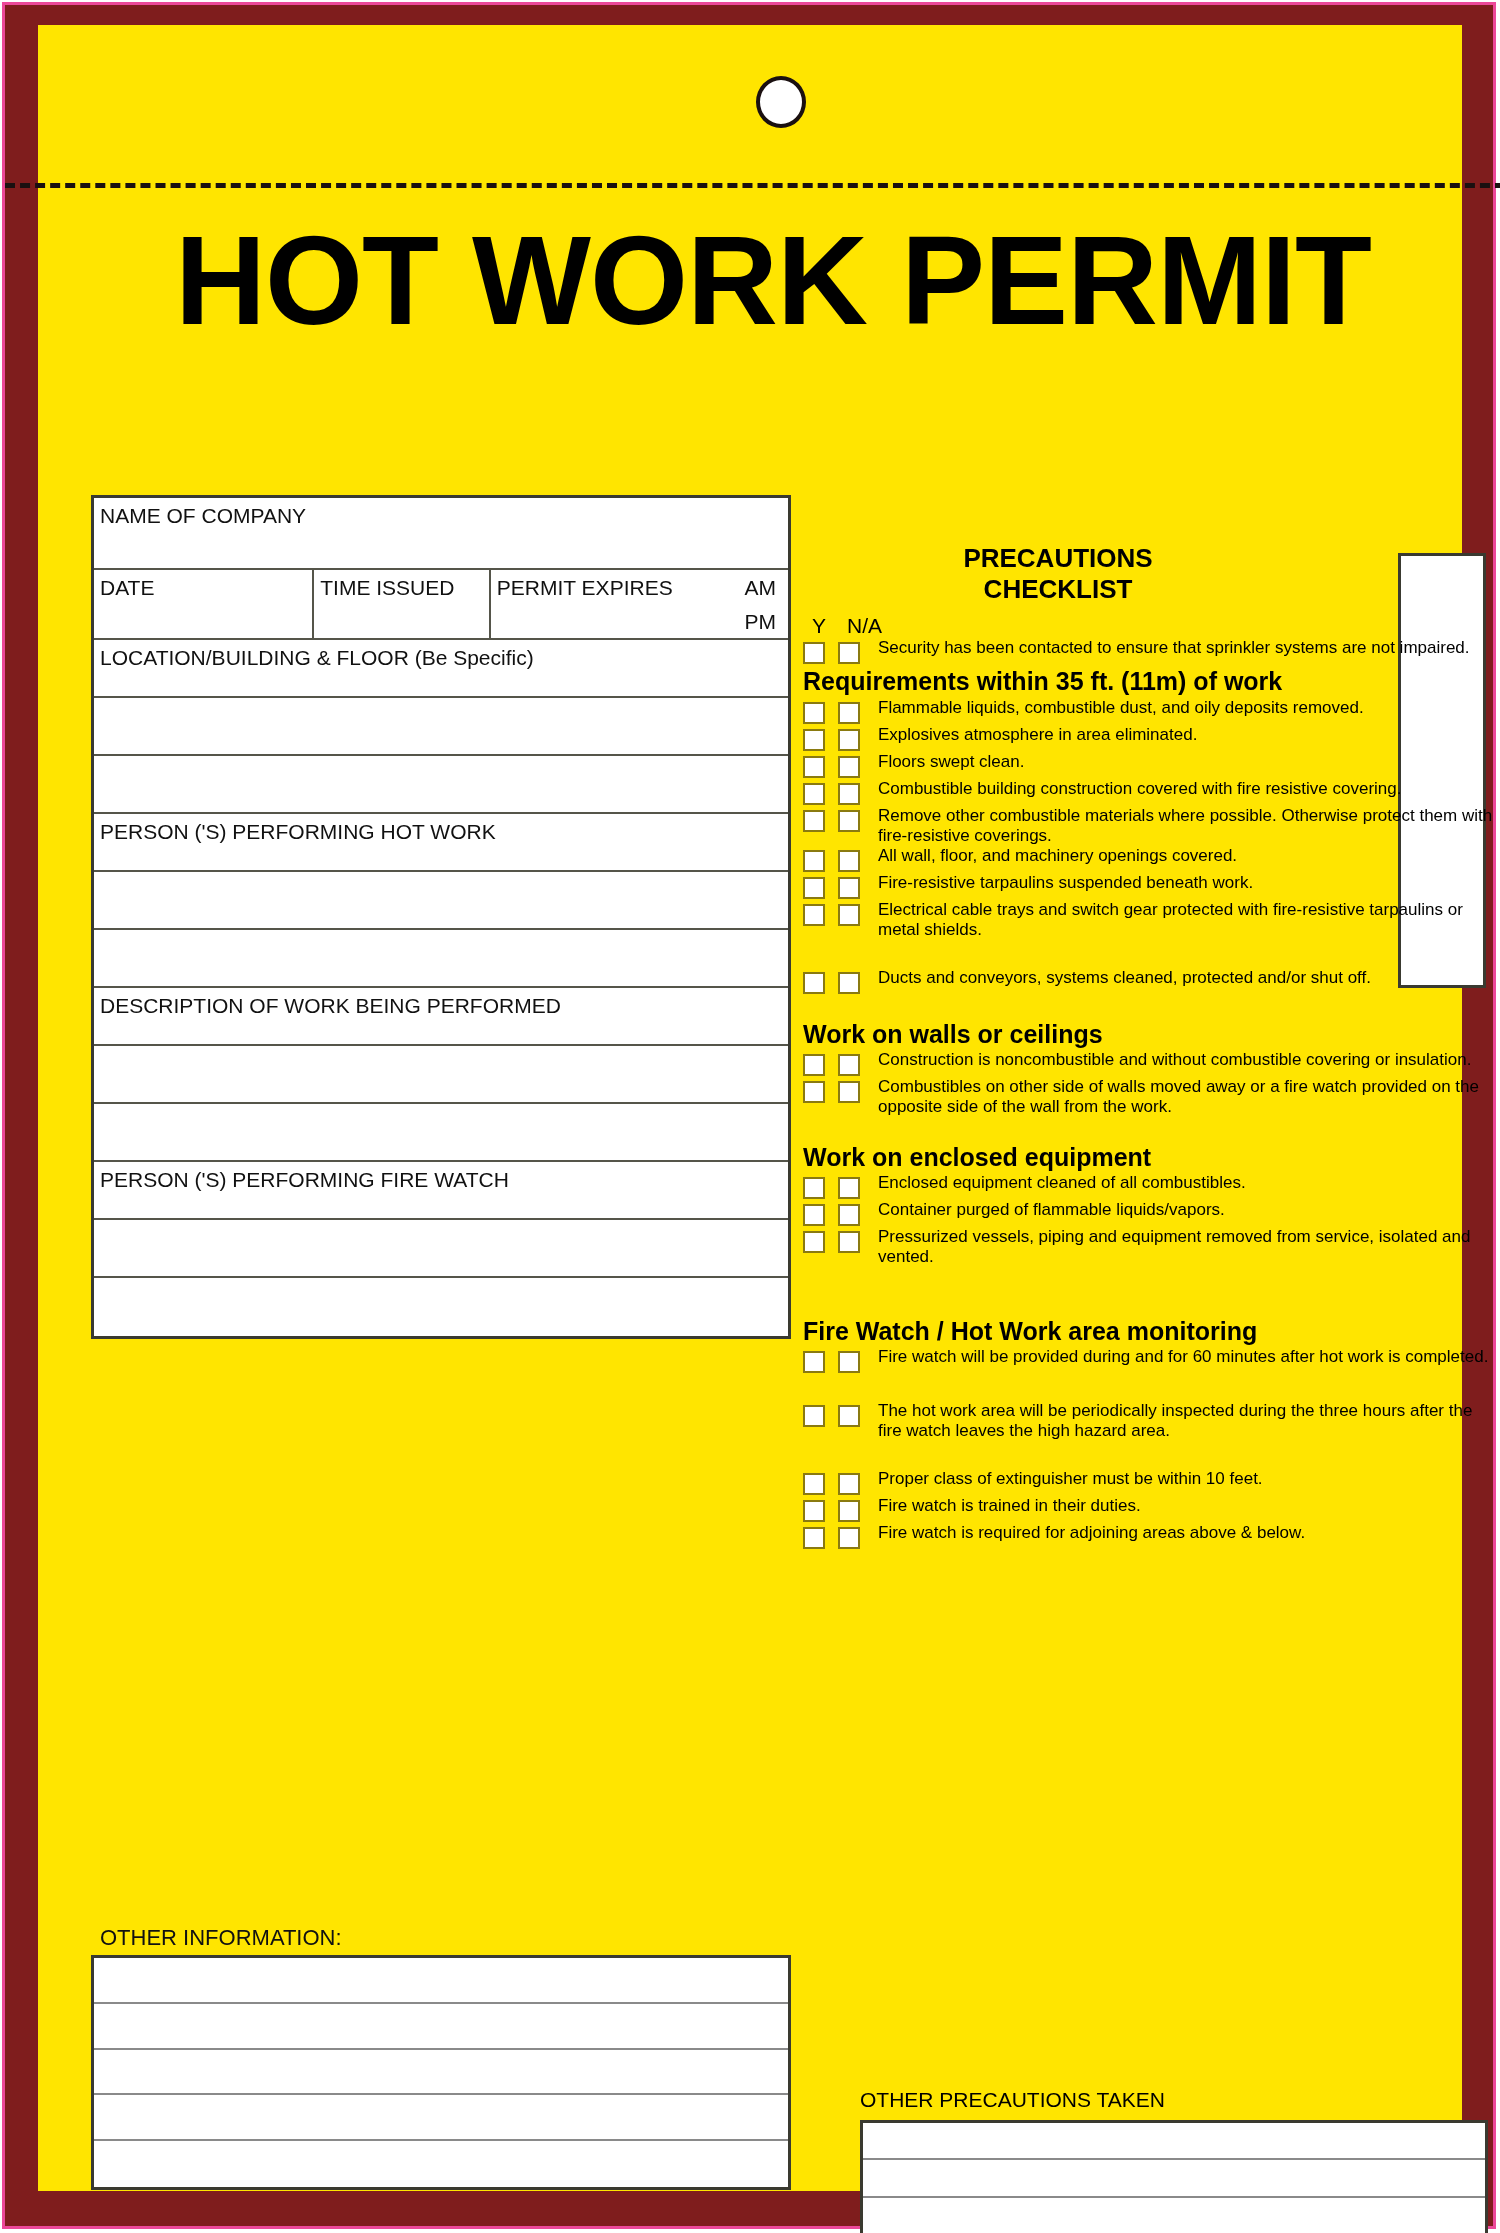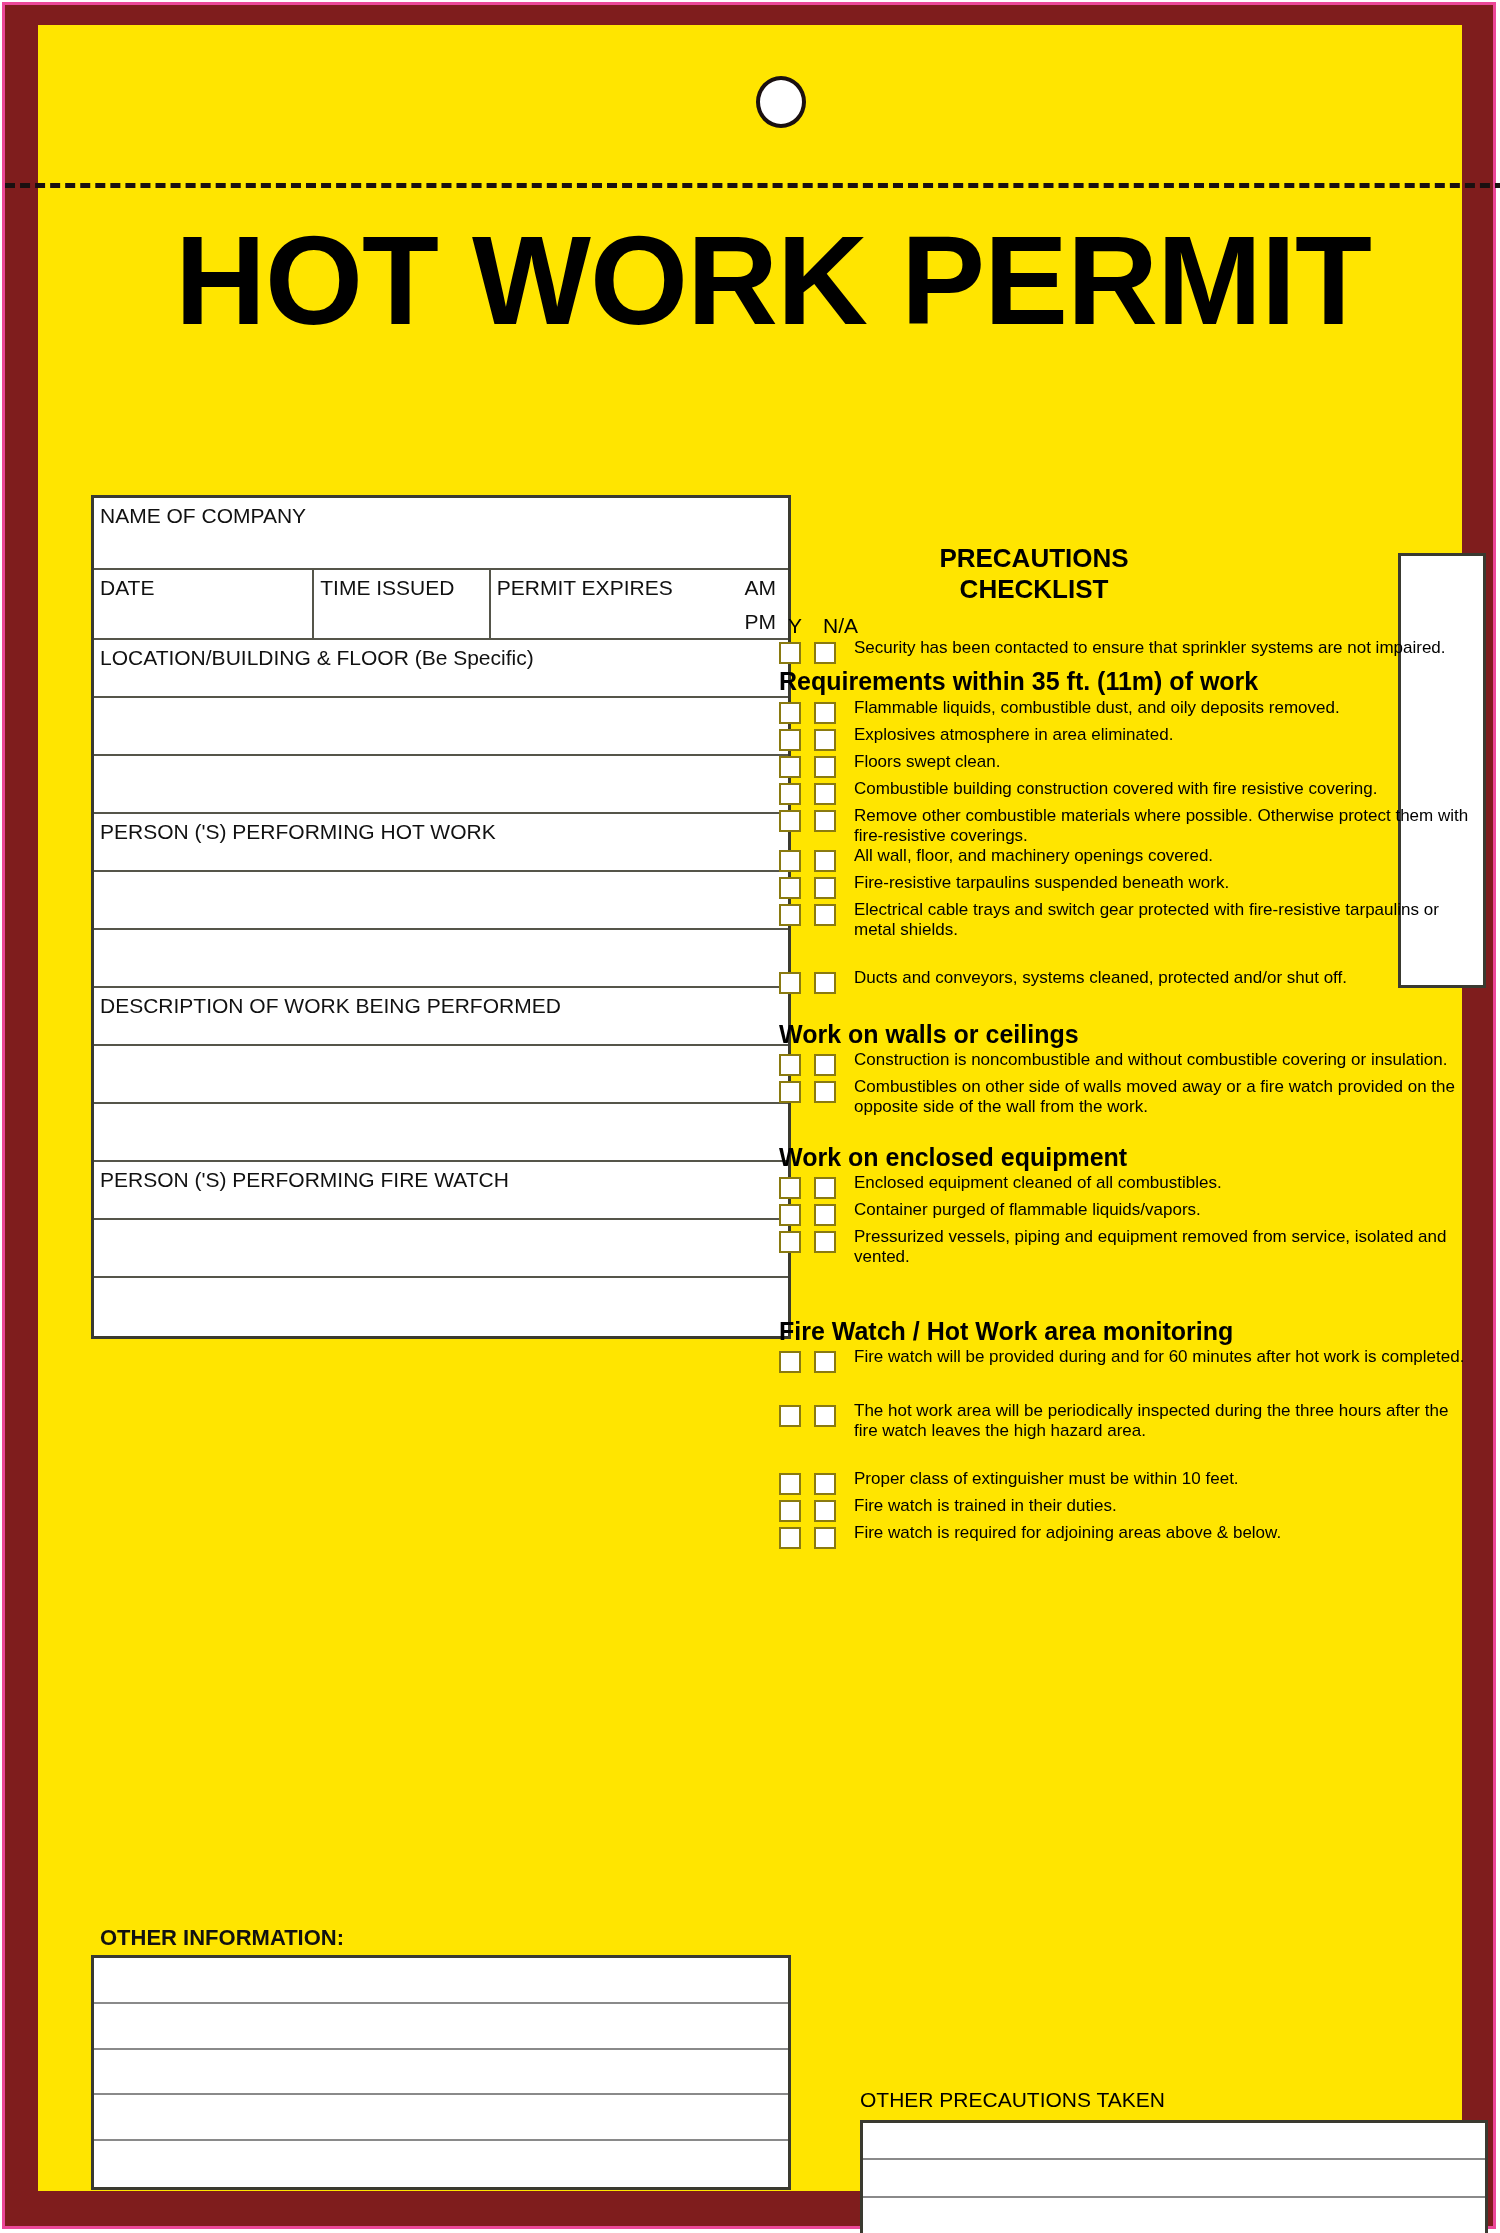--- a/index.html
+++ b/index.html
@@ -109,21 +109,21 @@
   }
   .fcell:last-child { border-right: none; }
 
   
   #other-info-label {
     position: absolute;
     left: 62px;
     top: 1900px;
     font-size: 22px;
     color: #111111;
-    font-weight: bold;
+    font-weight: normal;
   }
   #other-info-box {
     position: absolute;
     left: 53px;
     top: 1930px;
     width: 700px;
     height: 235px;
     border: 3px solid #3a3a30;
     background: #ffffff;
     box-sizing: border-box;
@@ -131,21 +131,21 @@
   #other-info-box .ruled {
     height: 20%;
     border-bottom: 2px solid #8a8a8a;
     box-sizing: border-box;
   }
   #other-info-box .ruled:last-child { border-bottom: none; }
 
   
   #checklist {
     position: absolute;
-    left: 741px;
+    left: 765px;
     top: 518px;
     width: 690px;
   }
   #pc-title {
     text-align: center;
     font-size: 26px;
     font-weight: bold;
     color: #000000;
     line-height: 1.18;
     width: 510px;

